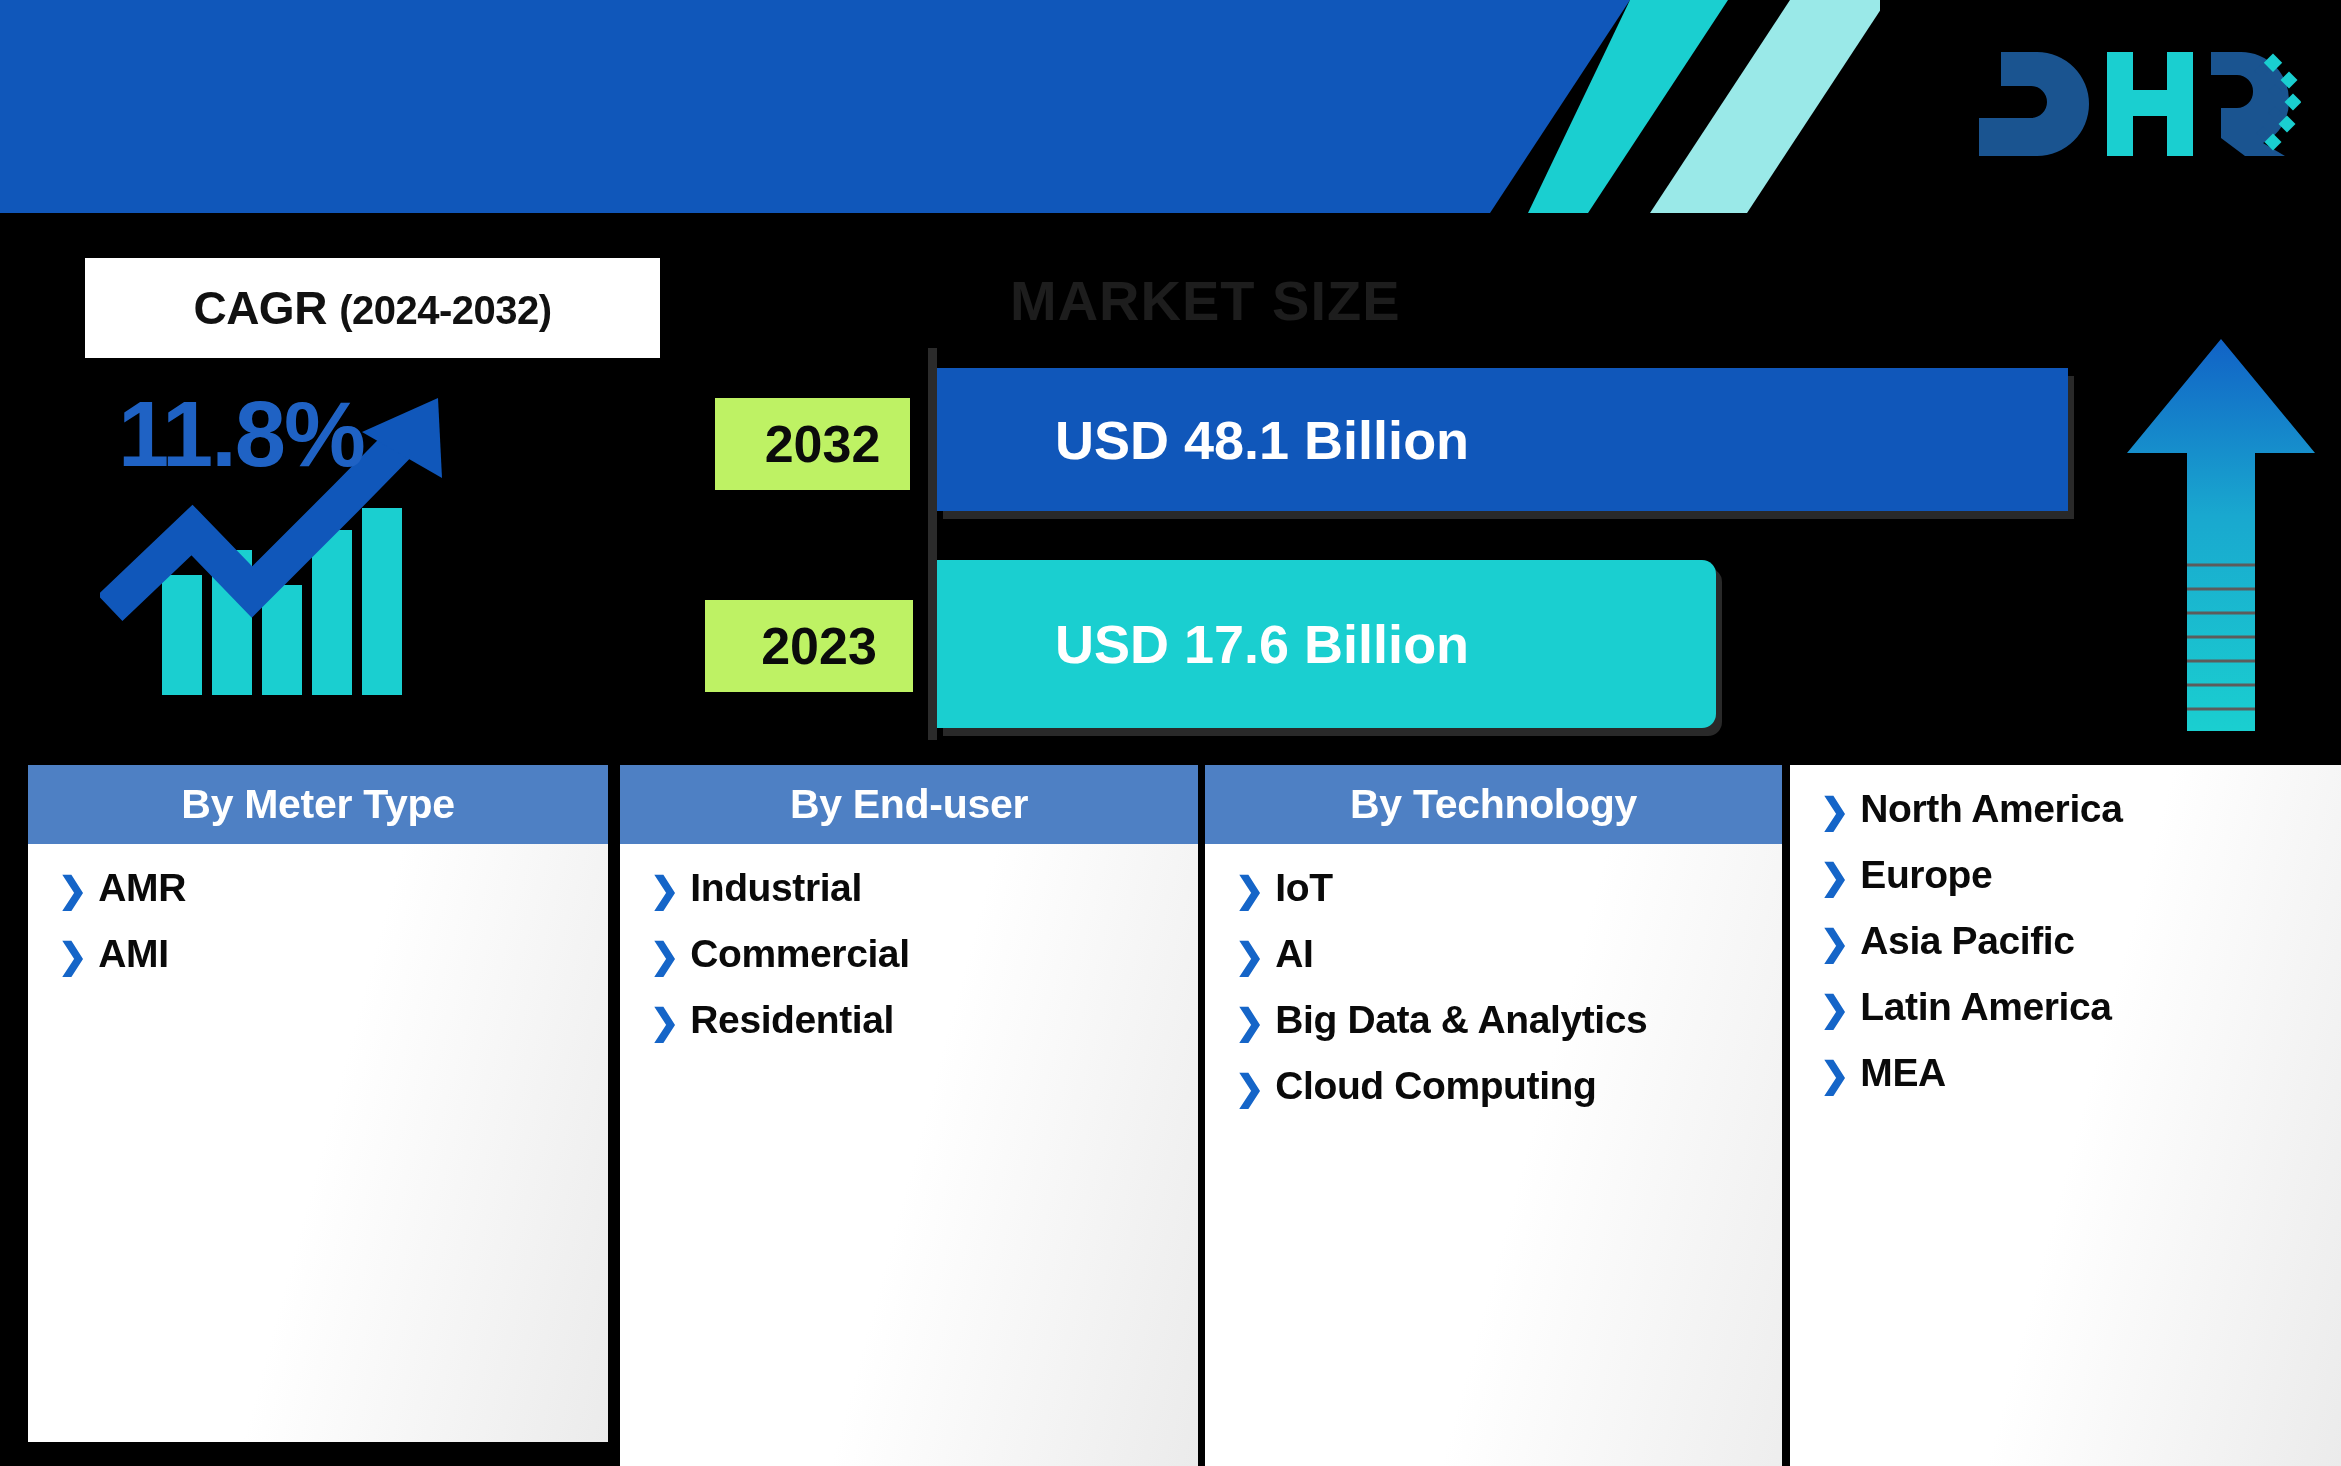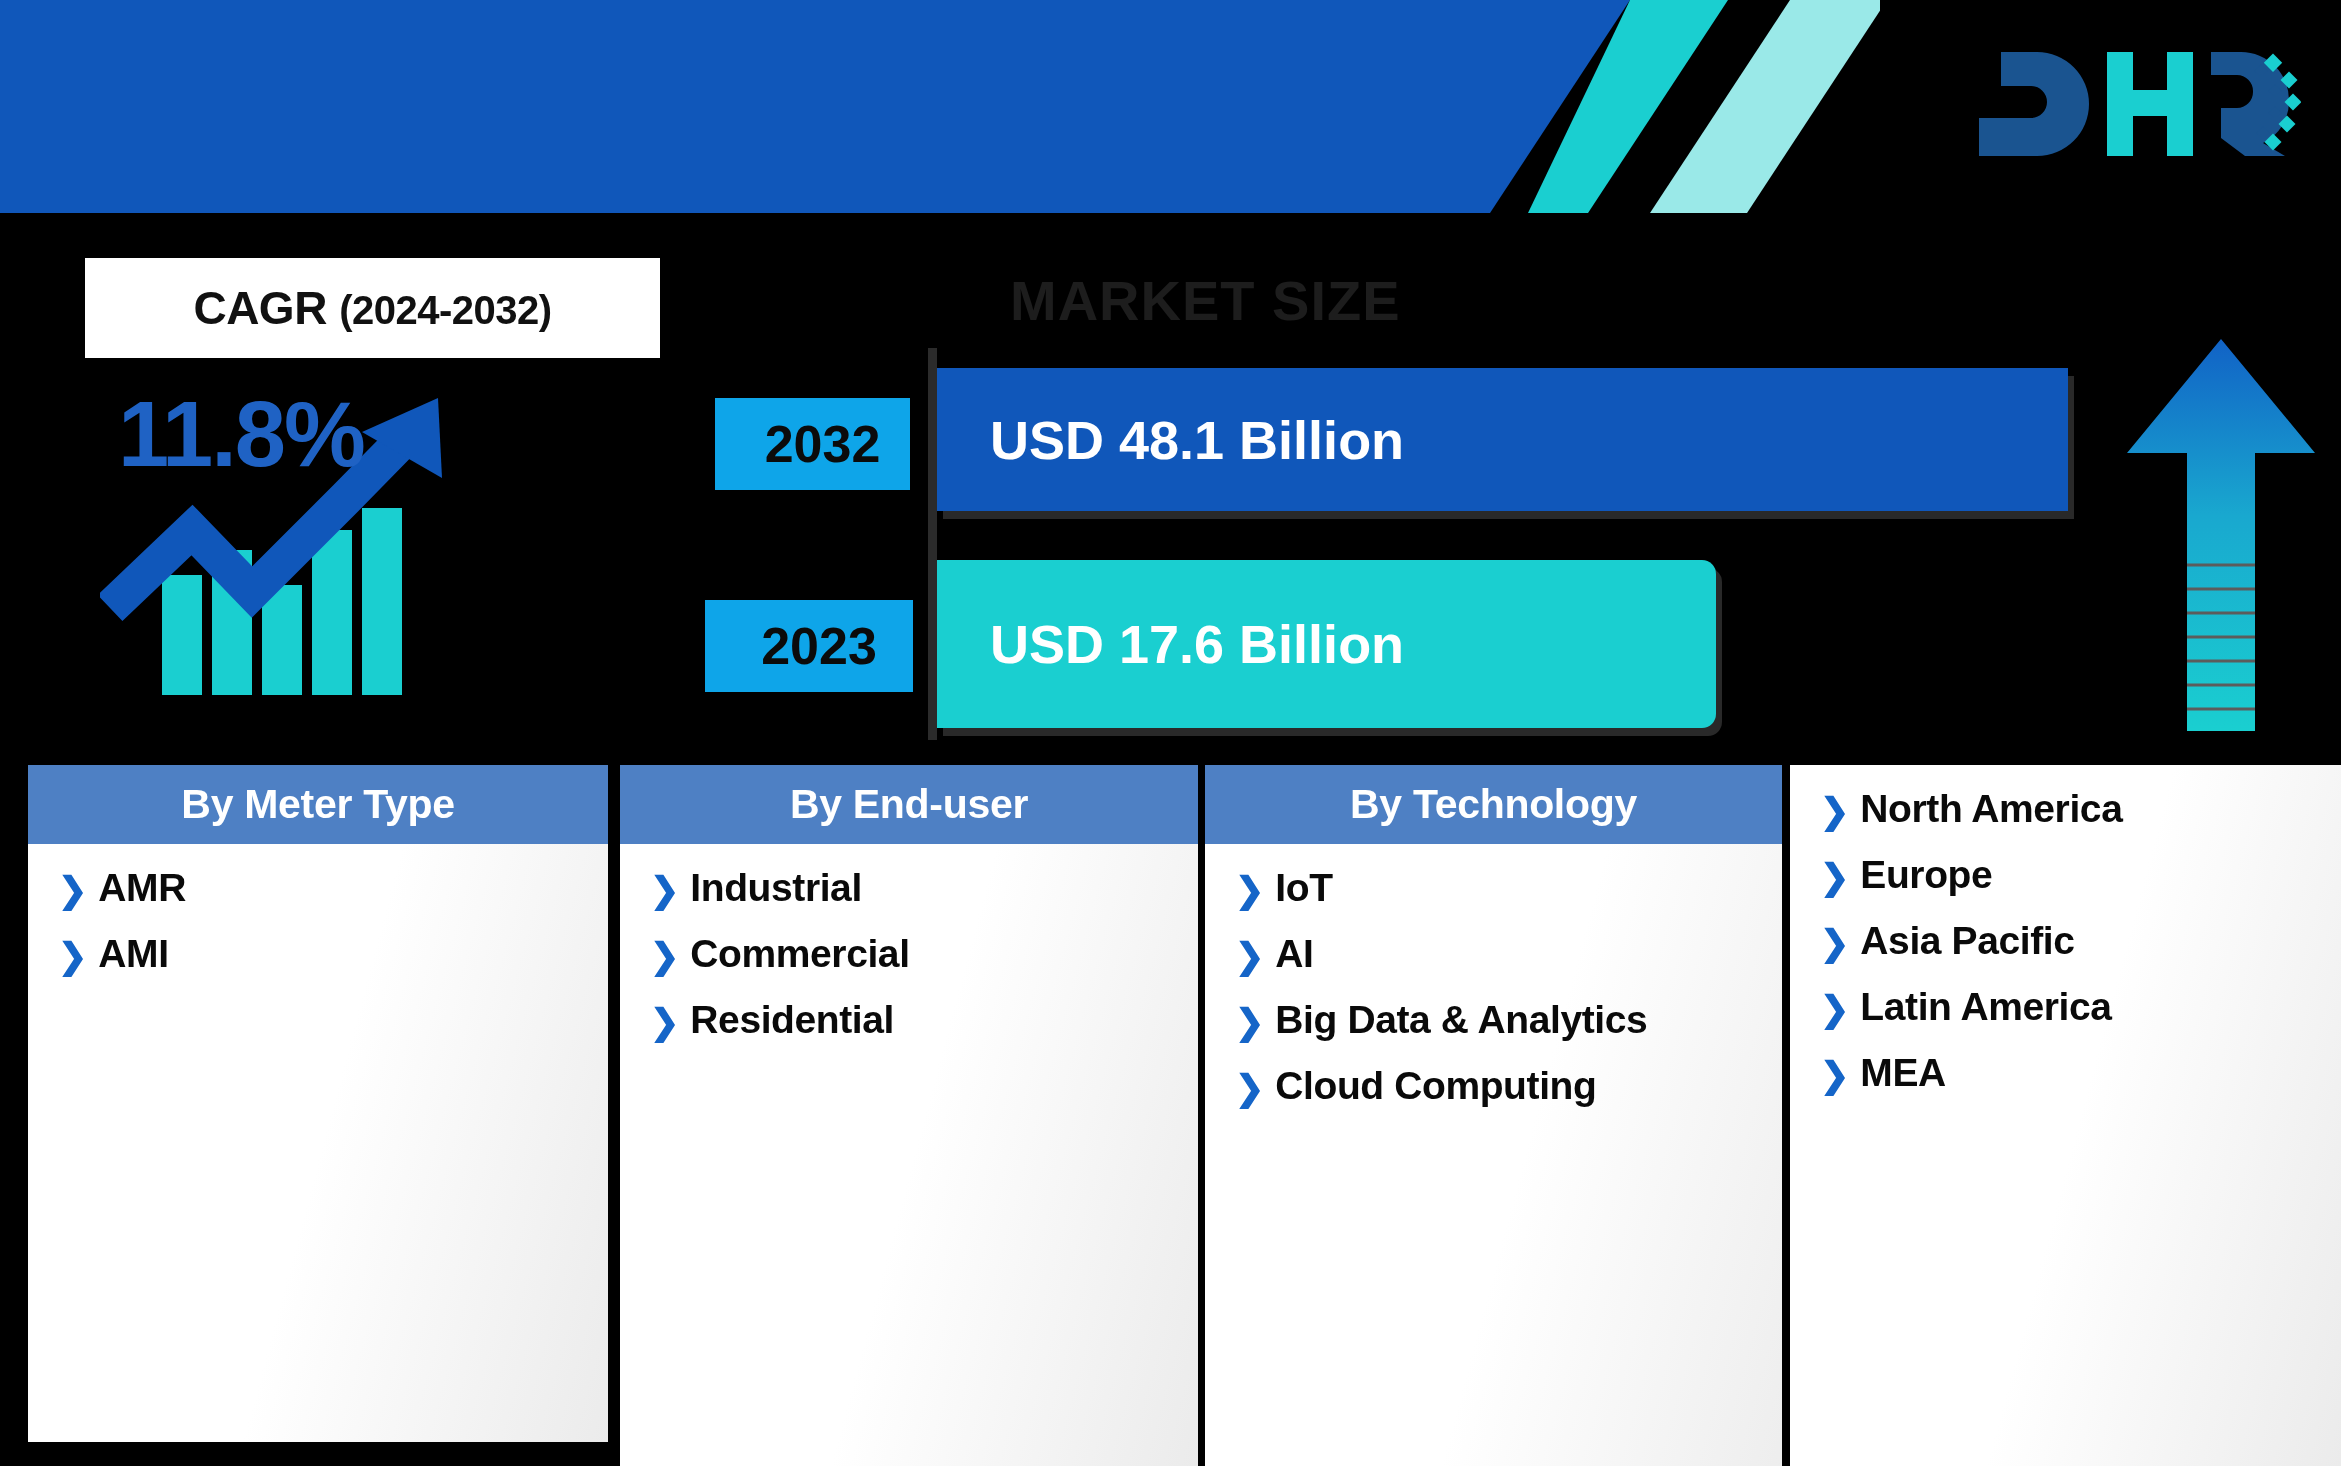--- a/index.html
+++ b/index.html
@@ -109,37 +109,37 @@
     white-space: nowrap;
   }
   .axis-line {
     position: absolute;
     left: 928px; top: 348px;
     width: 9px; height: 392px;
     background: #2b2b2b;
   }
   .ms-year {
     position: absolute;
-    background: #0ea5e9;
+    background: #bef264;
     display: flex;
     align-items: center;
     justify-content: center;
     font-size: 52px;
     font-weight: 700;
     color: #0b0b0b;
     padding-left: 20px;
   }
   .ms-bar {
     position: absolute;
     display: flex;
     align-items: center;
     font-size: 54px;
     font-weight: 700;
     color: #FFFFFF;
-    padding-left: 53px;
+    padding-left: 118px;
     white-space: nowrap;
   }
   .bar-2032 {
     left: 937px; top: 368px;
     width: 1131px; height: 143px;
     background: #1057BA;
     box-shadow: 6px 8px 0 rgba(255,255,255,0.16);
   }
   .year-2032 {
     left: 715px; top: 398px;

